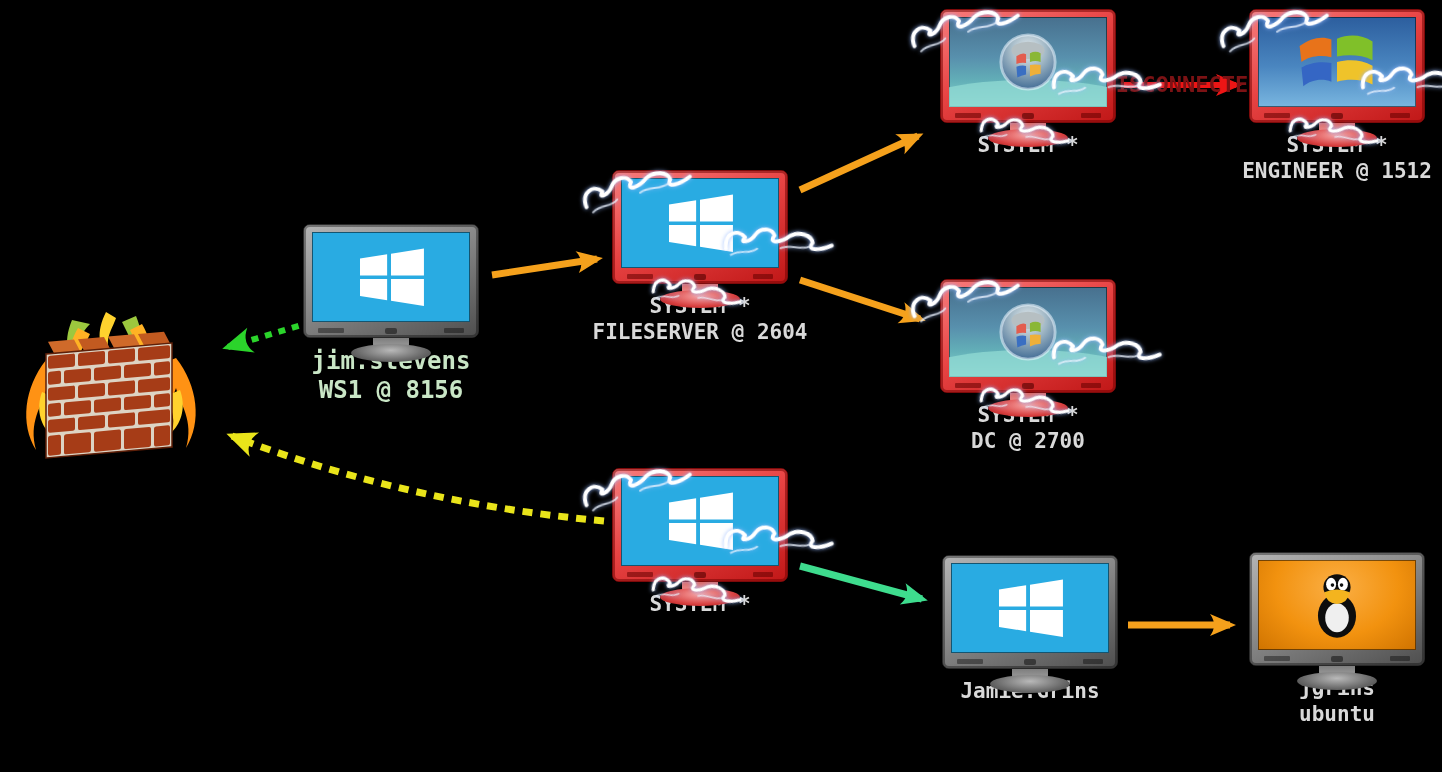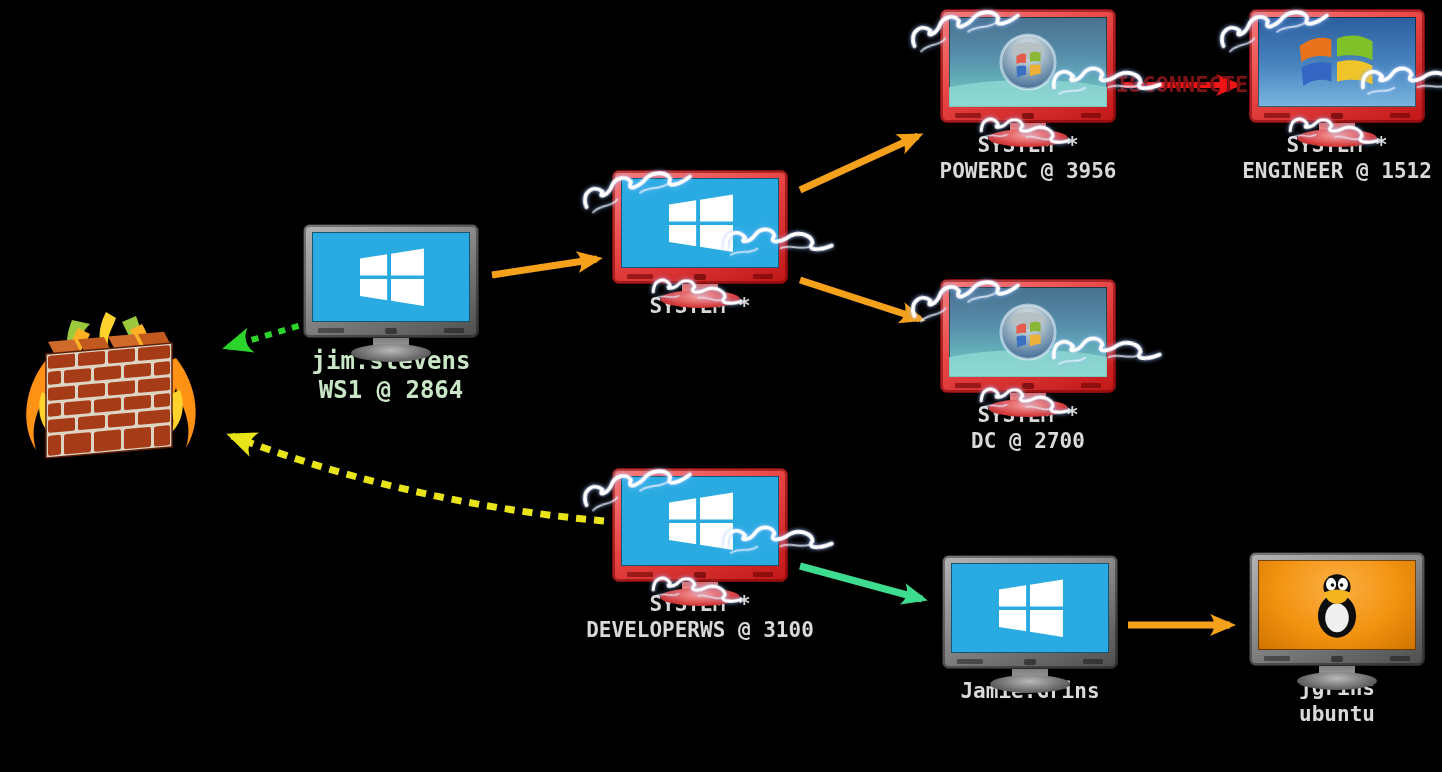--- a/index.html
+++ b/index.html
@@ -160,21 +160,21 @@
       <span class="mkl"></span>
       <span class="mkr"></span>
       <span class="mkc"></span>
       <div class="stand">
           <div class="neck"></div>
           <div class="base"></div>
         </div>
     </div>
     <div class="label user">
       <div>jim.stevens</div>
-      <div>WS1 @ 2864</div>
+      <div>WS1 @ 8156</div>
     </div>
   </div>
 
   <div class="node" style="left:575px;top:170px">
     <svg class="bolt bolt-tl">
         <use href="#boltA"></use>
       </svg>
     <svg class="bolt bolt-r">
         <use href="#boltA"></use>
       </svg>
@@ -195,20 +195,21 @@
       <span class="mkl"></span>
       <span class="mkr"></span>
       <span class="mkc"></span>
       <div class="stand">
           <div class="neck"></div>
           <div class="base"></div>
         </div>
     </div>
     <div class="label">
       <div>SYSTEM *</div>
+      <div>FILESERVER @ 2604</div>
     </div>
   </div>
 
   <div class="node" style="left:903px;top:9px">
     <svg class="bolt bolt-tl">
         <use href="#boltA"></use>
       </svg>
     <svg class="bolt bolt-r">
         <use href="#boltA"></use>
       </svg>
@@ -229,21 +230,20 @@
       <span class="mkl"></span>
       <span class="mkr"></span>
       <span class="mkc"></span>
       <div class="stand">
           <div class="neck"></div>
           <div class="base"></div>
         </div>
     </div>
     <div class="label">
       <div>SYSTEM *</div>
-      <div>POWERDC @ 3956</div>
     </div>
   </div>
 
   <div class="node" style="left:1212px;top:9px">
     <svg class="bolt bolt-tl">
         <use href="#boltA"></use>
       </svg>
     <svg class="bolt bolt-r">
         <use href="#boltA"></use>
       </svg>
@@ -332,21 +332,20 @@
       <span class="mkl"></span>
       <span class="mkr"></span>
       <span class="mkc"></span>
       <div class="stand">
           <div class="neck"></div>
           <div class="base"></div>
         </div>
     </div>
     <div class="label">
       <div>SYSTEM *</div>
-      <div>DEVELOPERWS @ 3100</div>
     </div>
   </div>
 
   <div class="node" style="left:905px;top:555px">
     <div class="monitor gray">
       <div class="screen win8">
         <svg viewBox="0 0 72 64" width="74" height="62">
           <g fill="#fff">
               <polygon points="4,13 32,8.5 32,30.5 4,30.5"></polygon>
               <polygon points="36,8 70,2.5 70,30.5 36,30.5"></polygon>

